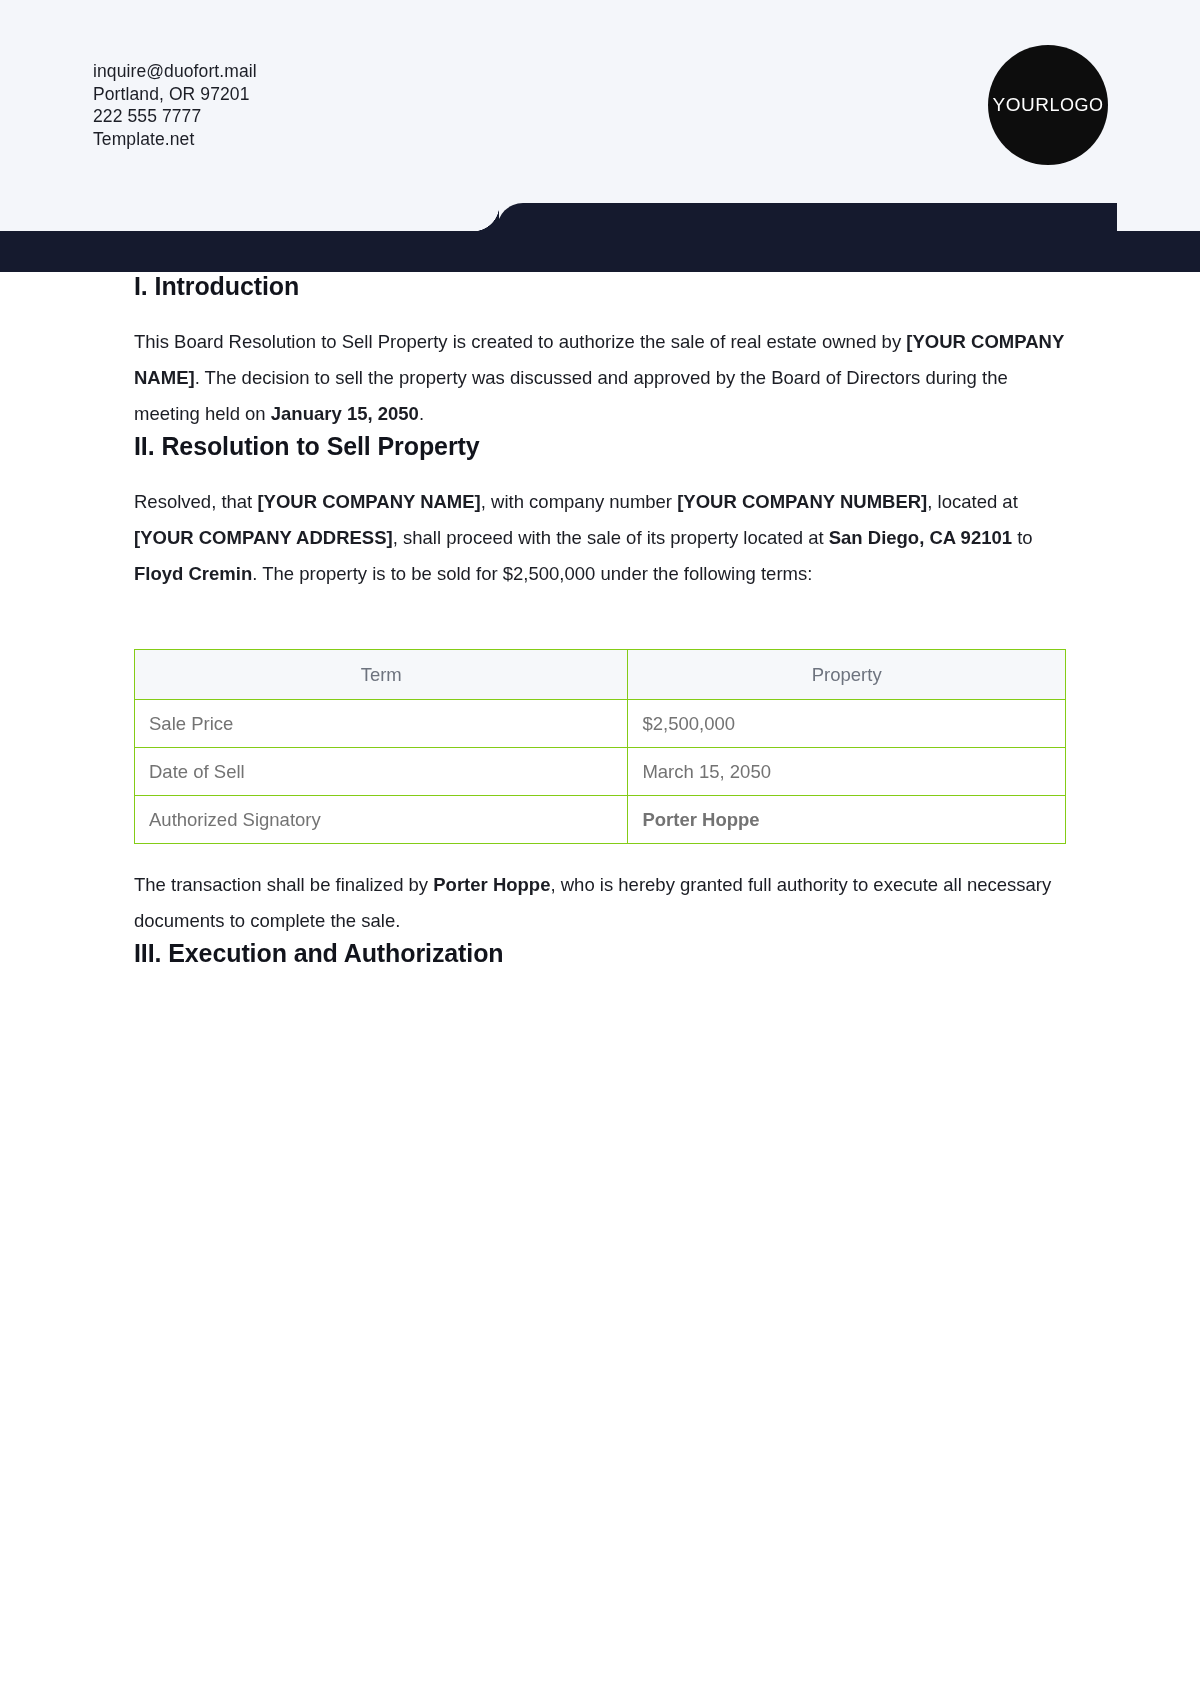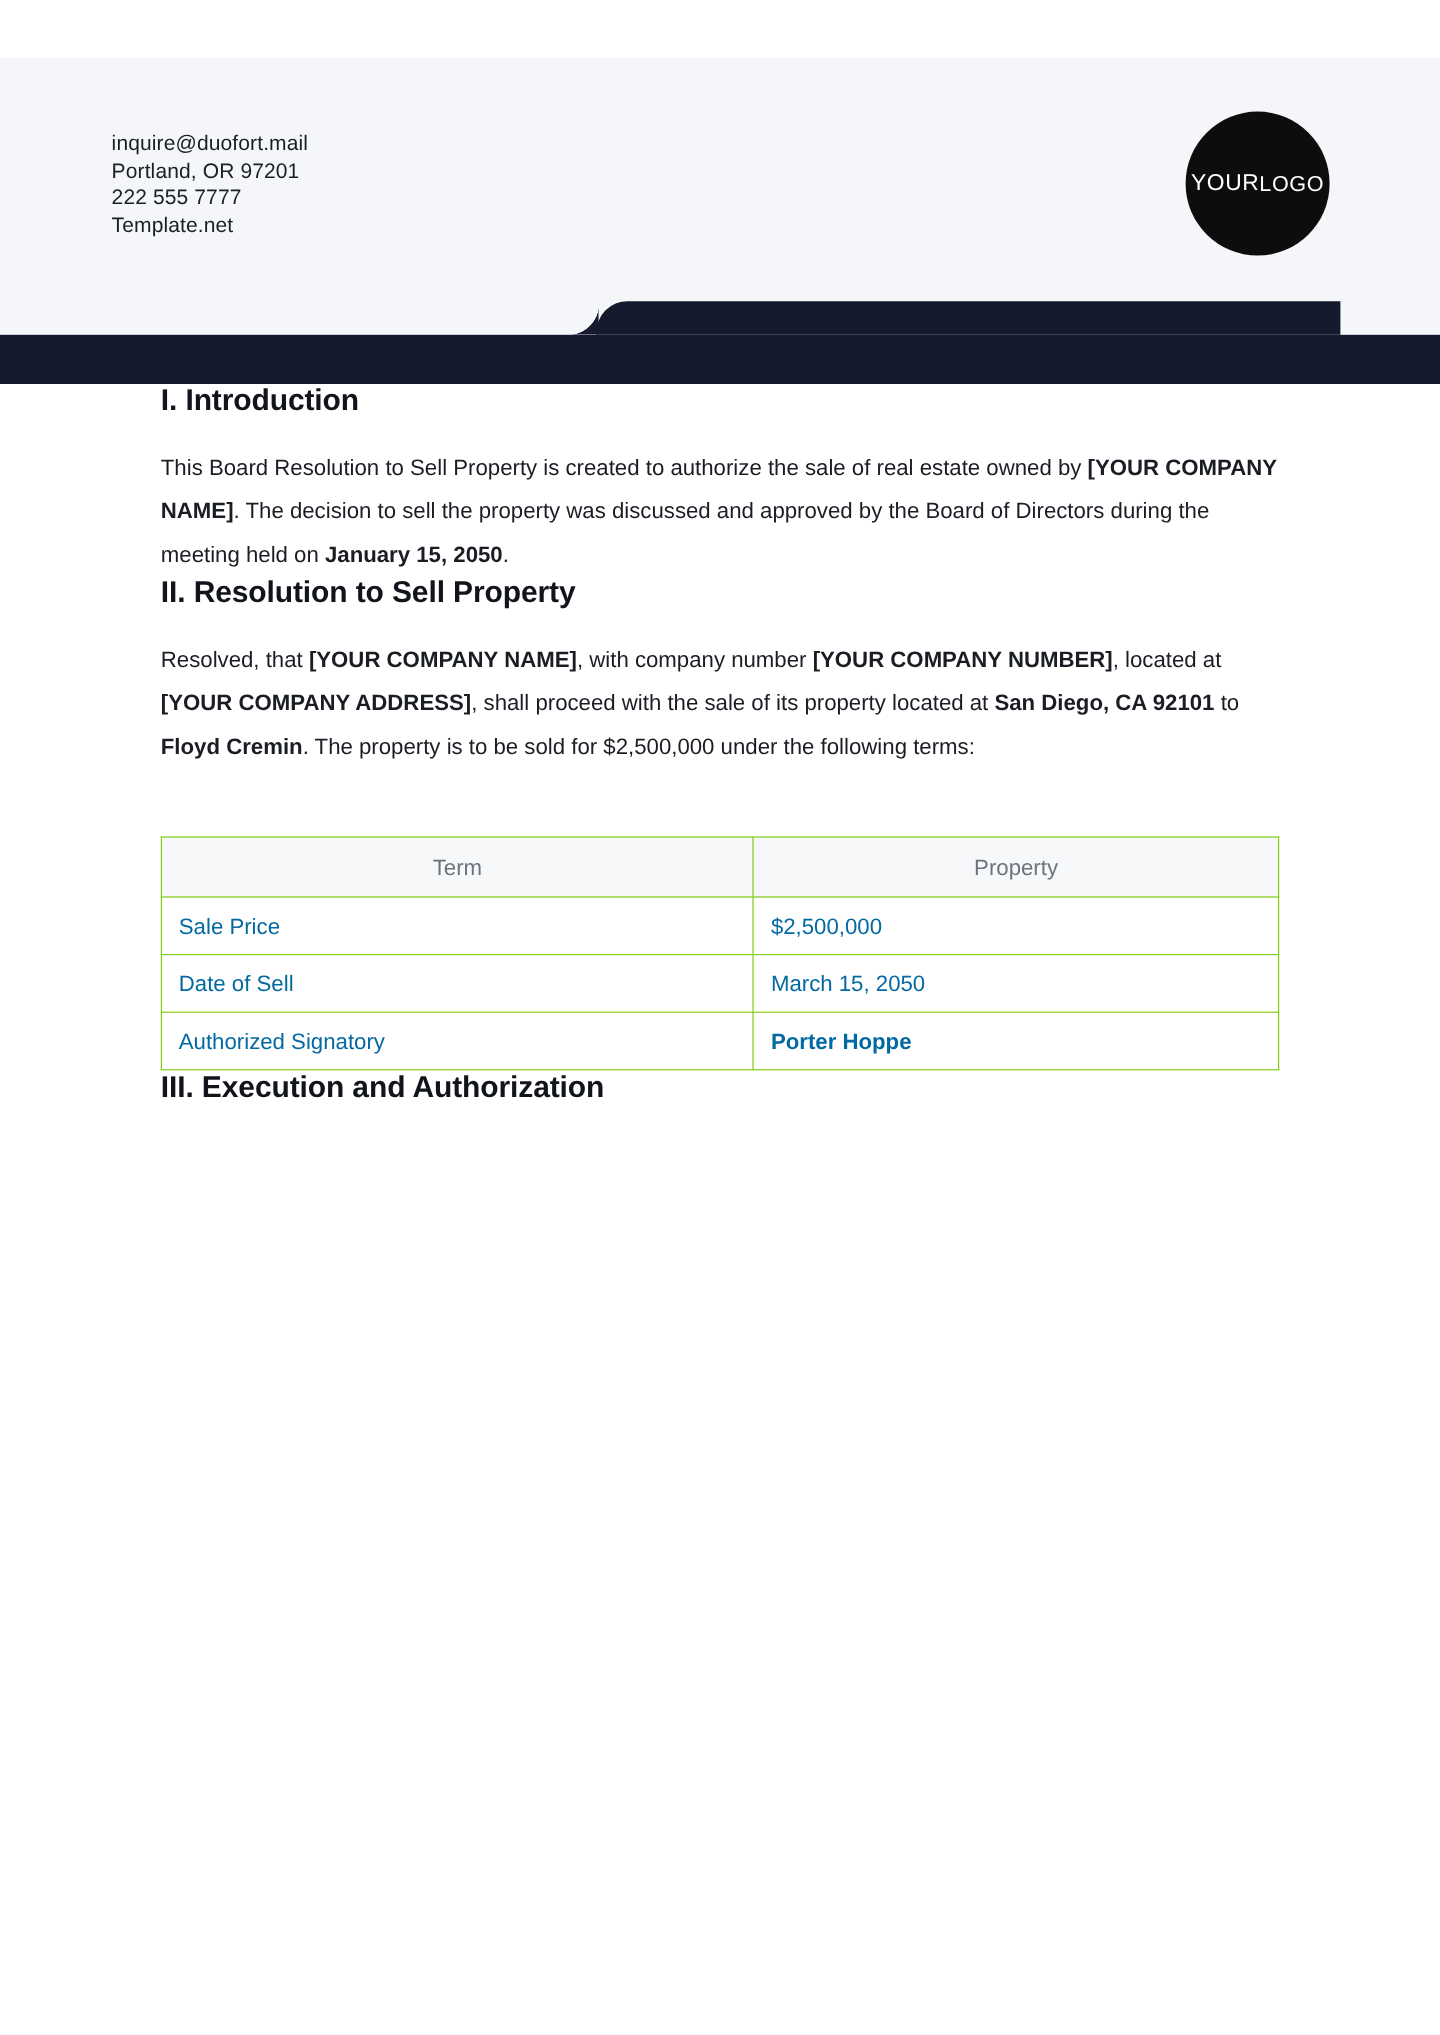--- a/index.html
+++ b/index.html
@@ -16,21 +16,20 @@
     position: relative;
     overflow: hidden;
   }
 
   
   .header {
     position: relative;
     width: 100%;
     height: 272px;
     background: #f4f6fa;
-    margin-top: 48px;
   }
   .header-contact {
     position: absolute;
     left: 93px;
     top: 60px;
     font-size: 17.5px;
     line-height: 22.5px;
     color: #1c1e26;
     letter-spacing: 0.1px;
   }
@@ -143,21 +142,21 @@
     text-align: left;
     vertical-align: middle;
   }
   table.terms thead th {
     background: #f6f8fa;
     color: #6d737e;
     font-weight: 400;
     text-align: center;
     height: 50px;
   }
-  table.terms tbody td { color: #0369a1; }
+  table.terms tbody td { color: #737373; }
   table.terms tbody td.bold { font-weight: 700; }
   table.terms col.c1 { width: 53%; }
   table.terms col.c2 { width: 47%; }
 </style>
 </head>
 <body>
 
 <div class="header">
   <div class="header-contact">
     <div>inquire@duofort.mail</div>
@@ -204,16 +203,17 @@
           <td>Date of Sell</td>
           <td>March 15, 2050</td>
         </tr>
         <tr>
           <td>Authorized Signatory</td>
           <td class="bold">Porter Hoppe</td>
         </tr>
       </tbody>
   </table>
 
+  <p class="body-text after-table"><span>The transaction shall be finalized by </span><b>Porter Hoppe</b><span>, who is hereby granted full authority to execute all necessary documents to complete the sale.</span></p>
 
   <h2 class="section-heading sec-exec">III. Execution and Authorization</h2>
 
 </main>
 
 </body></html>

